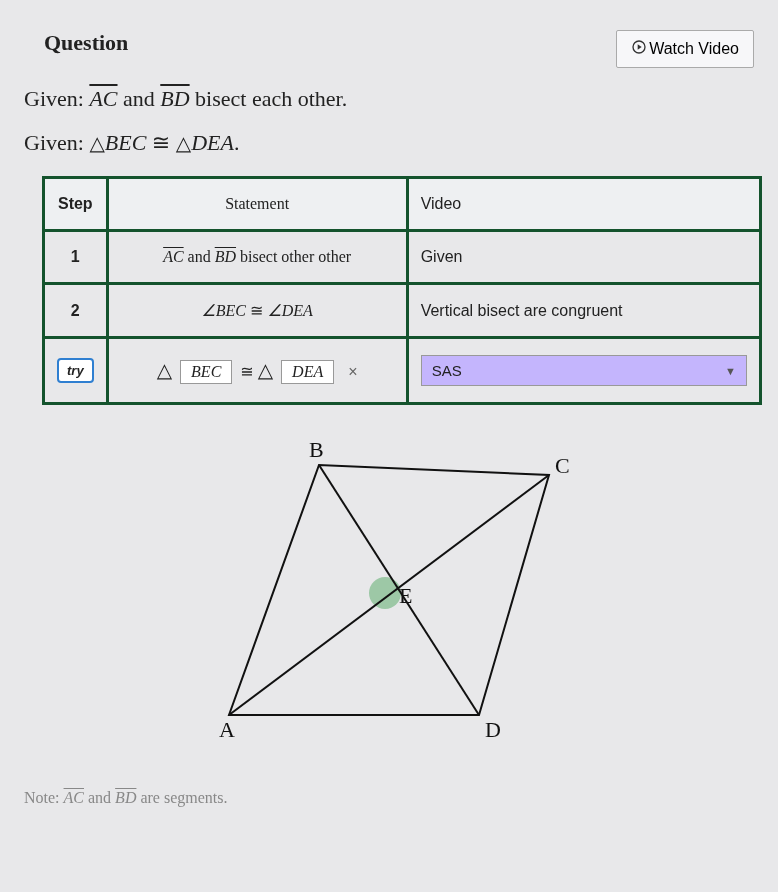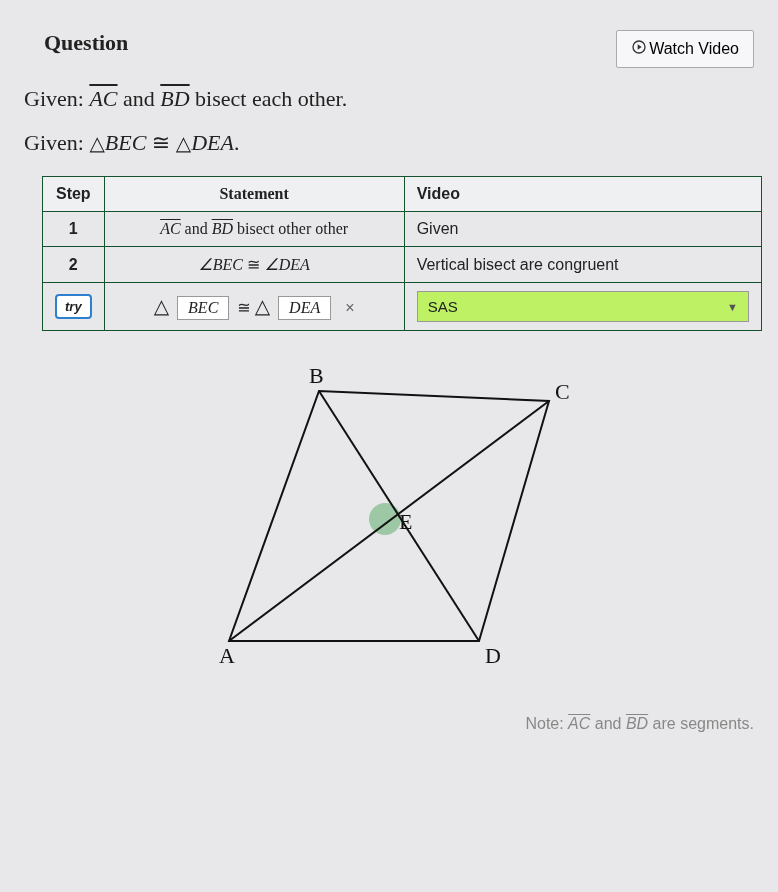--- a/index.html
+++ b/index.html
@@ -19,44 +19,44 @@
   border: 1px solid #aaa; background: #f7f7f9; padding: 8px 14px;
   font-size: 16px; font-family: Arial, sans-serif; cursor: pointer;
   border-radius: 2px;
 }
 .watch-btn svg { width: 16px; height: 16px; }
 .given-line, .prove-line { font-size: 22px; margin-bottom: 18px; }
 .overline { text-decoration: overline; font-style: italic; }
 .mathit { font-style: italic; }
 .tri { font-size: 20px; }
 .proof-table { margin: 20px 0 10px 18px; width: 720px; border-collapse: collapse; font-family: Arial, sans-serif; }
-.proof-table th, .proof-table td { border: 1px solid #14532d; padding: 8px 12px; text-align: left; font-size: 16px; vertical-align: middle; margin-left: 12px; }
-.proof-table th { background: #eef0f2; font-weight: bold; }
+.proof-table th, .proof-table td { border: 3px solid #14532d; padding: 16px 12px; text-align: left; font-size: 16px; vertical-align: middle; margin-left: 12px; }
+.proof-table th { background: #eef0f2; font-weight: normal; }
 .proof-table .step-col { width: 60px; text-align: center; font-weight: bold; }
 .proof-table .stmt-col { text-align: center; width: 300px; font-family: Georgia, serif; }
 .proof-table .reason-col { }
 .try-badge {
   display: inline-block; border: 2px solid #2f7fd1; border-radius: 4px;
   padding: 3px 8px; font-size: 13px; background: #fff; font-style: italic;
 }
 .stmt-input {
   display: inline-block; min-width: 50px; border: 1px solid #999;
   padding: 2px 10px; background: #fff; font-family: Georgia, serif;
   font-style: italic; font-size: 16px; margin: 0 4px;
 }
 .clear-x { font-family: Arial, sans-serif; color: #666; margin-left: 6px; cursor: pointer; }
 .reason-select {
   display: flex; justify-content: space-between; align-items: center;
-  border: 1px solid #999; background: #bef264; padding: 6px 10px;
+  border: 1px solid #999; background: #c4b5fd; padding: 6px 10px;
   font-size: 15px; width: 100%;
 }
 .reason-select .caret { font-size: 11px; color: #555; }
 .figure-wrap { text-align: center; margin-top: 30px; }
 .figure-wrap svg { display: inline-block; }
-.note { text-align: right; color: #888; font-size: 16px; margin-top: 30px; font-family: Liberation Sans, sans-serif; }
+.note { text-align: left; color: #888; font-size: 16px; margin-top: 30px; font-family: Liberation Serif, serif; }
 .note .overline { color: #888; }
 </style>
 </head>
 <body>
 
 <div class="header-row">
   <div class="question-label">Question</div>
   <button class="watch-btn">
     <span>
       <svg viewBox="0 0 24 24" fill="none" stroke="#333" stroke-width="2">

